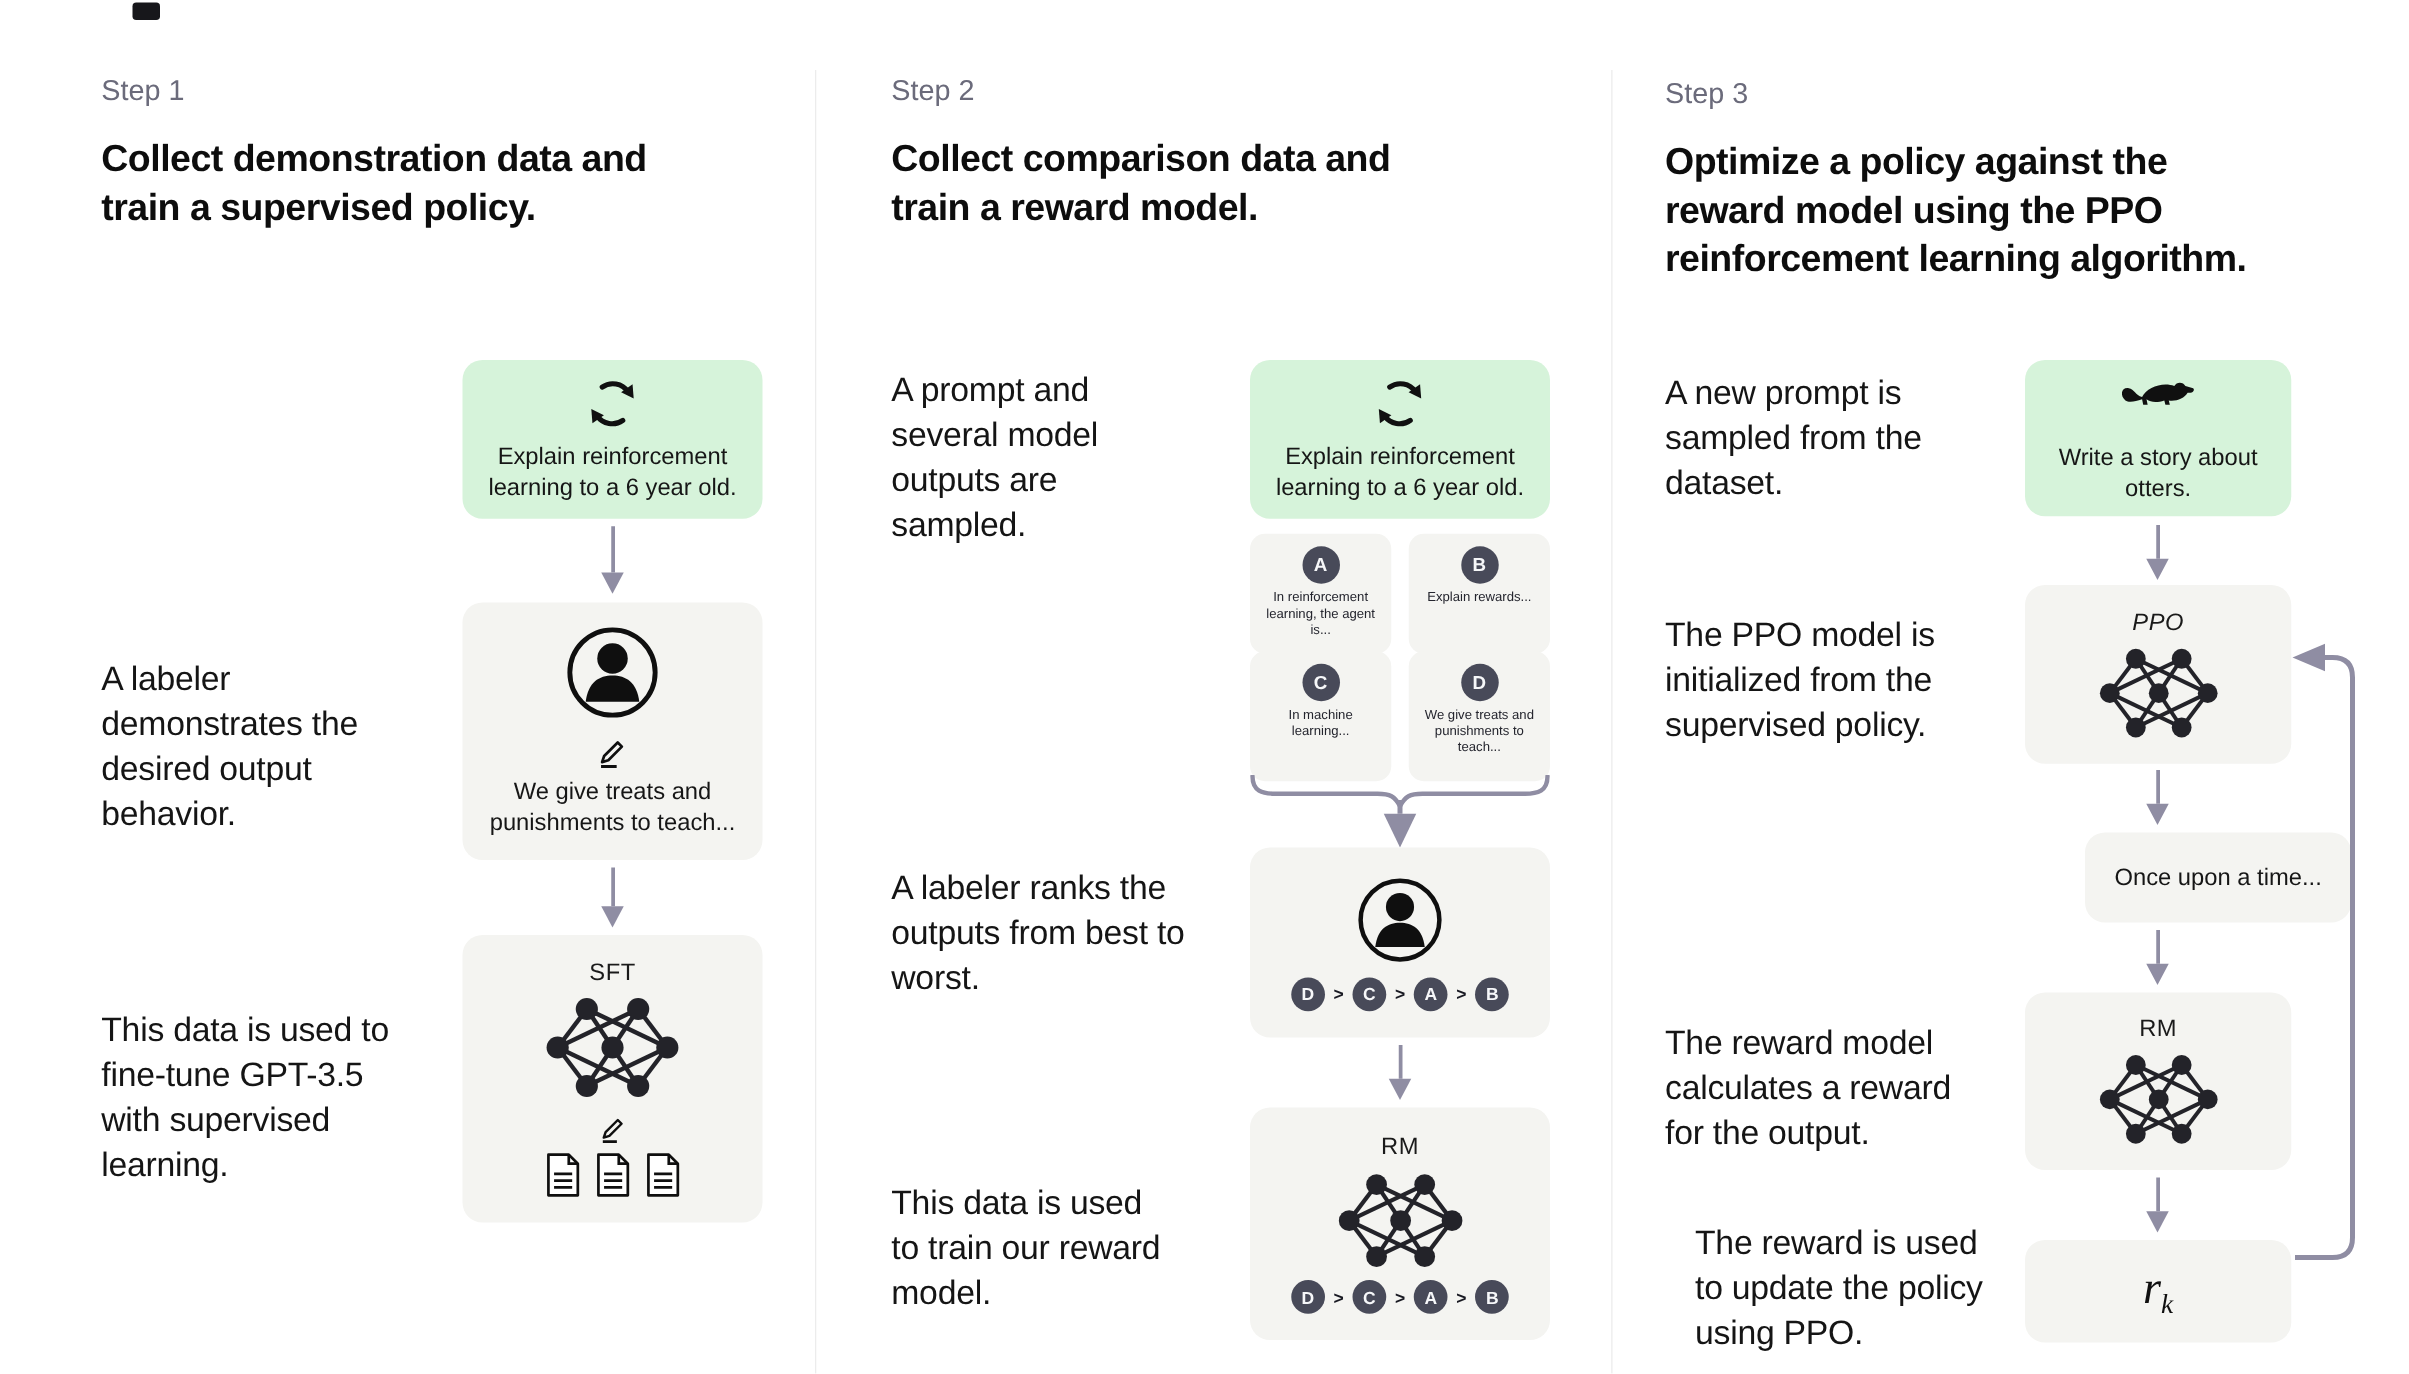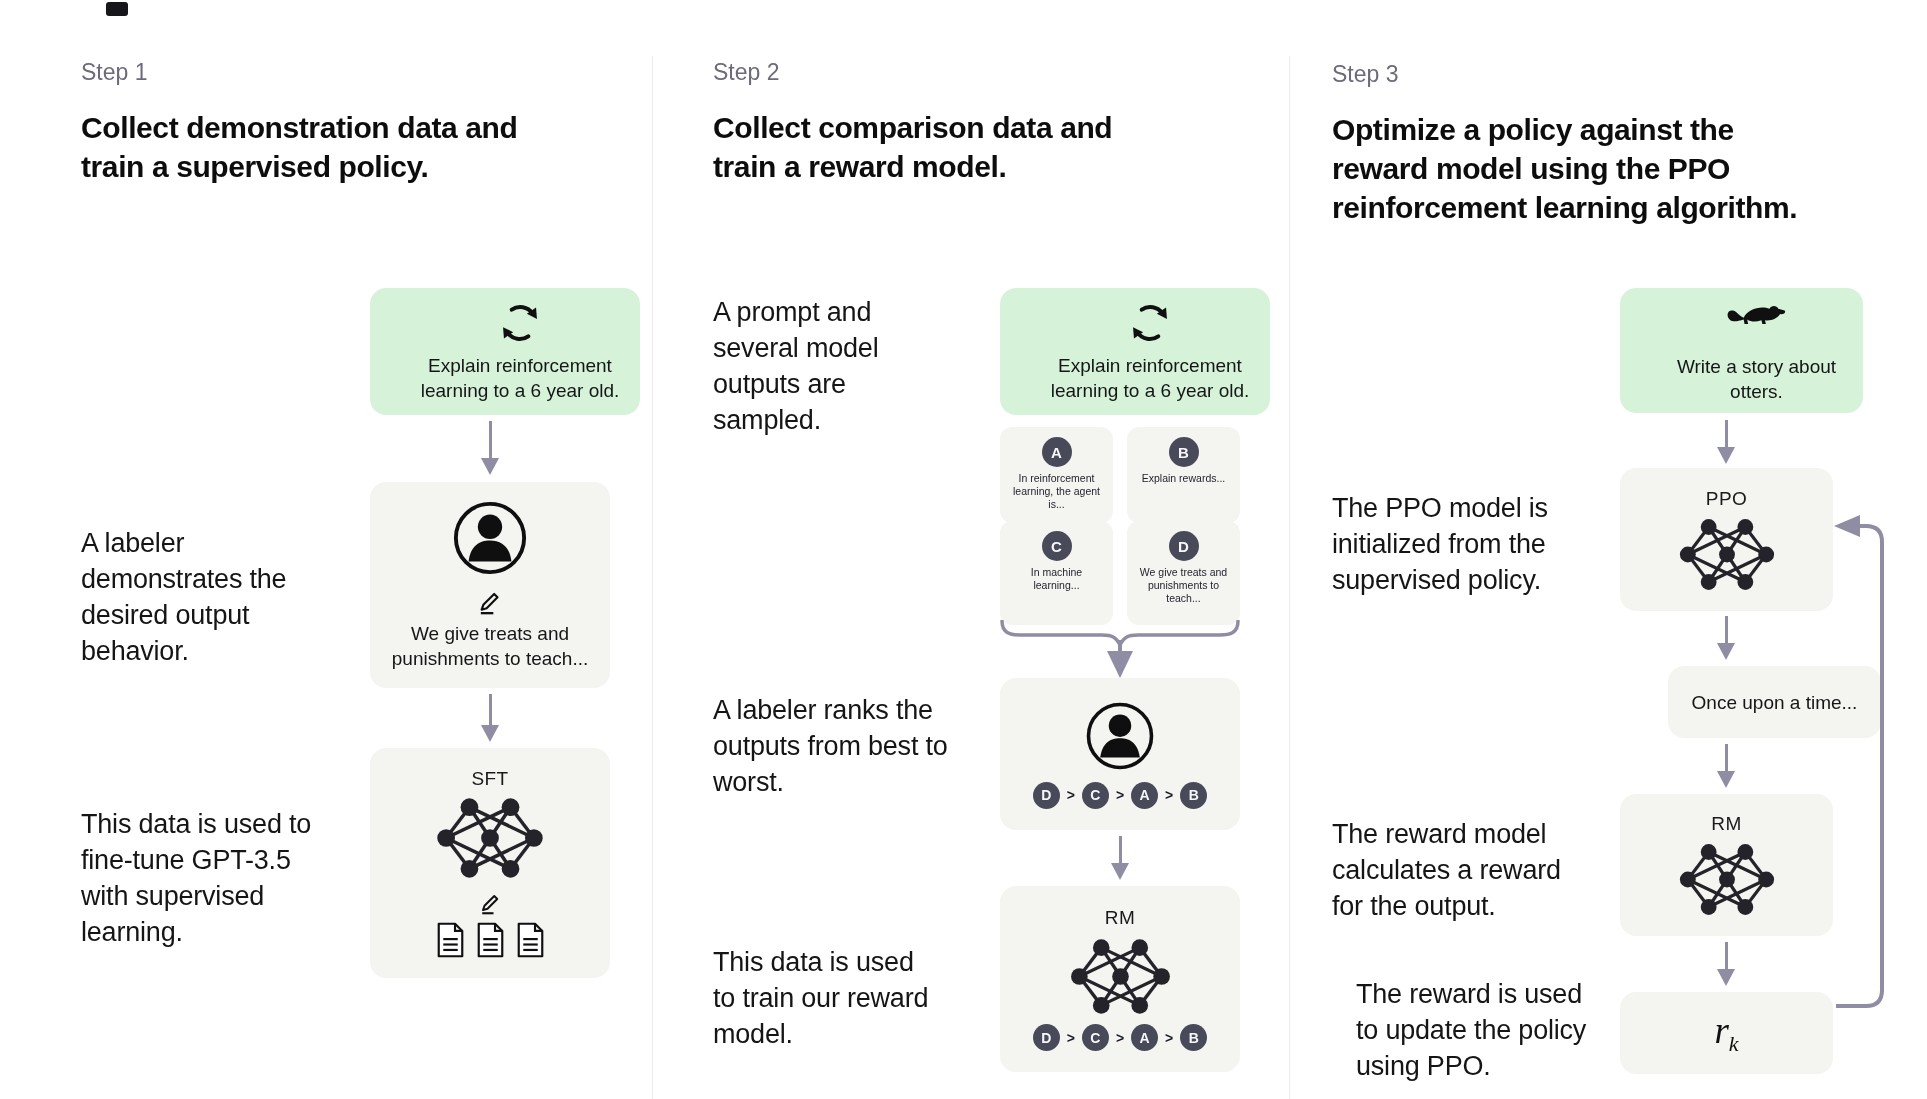--- a/index.html
+++ b/index.html
@@ -6,21 +6,21 @@
   .canvas{position:relative;width:1927px;height:1099px;background:#ffffff;overflow:hidden;
           font-family:"Liberation Sans",sans-serif;color:var(--text,#141414);}
   .divider{position:absolute;top:56px;bottom:0;width:1px;background:var(--divider,#ececec);}
   .crop-mark{position:absolute;left:106px;top:2px;width:22px;height:14px;background:#17171b;border-radius:3px;}
   .step-label{position:absolute;font-size:23px;line-height:28px;color:var(--steplabel,#6b6b7b);}
   .step-title{position:absolute;margin:0;font-size:30px;font-weight:700;line-height:39px;
               letter-spacing:-0.4px;color:#0d0d0d;}
   .caption{position:absolute;margin:0;font-size:27px;line-height:36px;letter-spacing:-0.2px;color:#151515;}
   .box{position:absolute;border-radius:16px;display:flex;flex-direction:column;align-items:center;
        justify-content:center;text-align:center;}
-  .box.green{background:var(--green,#d6f3da);padding-left:30px;}
+  .box.green{background:var(--green,#d6f3da);}
   .box.gray{background:var(--gray,#f4f4f1);}
   .box-text{font-size:19px;line-height:25px;color:#161616;max-width:214px;}
   .model-label{font-size:19px;letter-spacing:0.4px;color:#1a1a1a;}
   .arrow-down{position:absolute;width:18px;display:flex;flex-direction:column;align-items:center;}
   .arrow-down .stem{width:3px;flex:1;background:var(--purple,#8f8da3);}
   .arrow-down .head{width:0;height:0;border-left:9px solid transparent;border-right:9px solid transparent;
                     border-top:17px solid var(--purple,#8f8da3);}
   .arrow-down.big{width:28px;}
   .arrow-down.big .stem{width:3.5px;}
   .arrow-down.big .head{border-left-width:13px;border-right-width:13px;border-top-width:27px;}
@@ -241,37 +241,38 @@
       <div class="badge">C</div>
       <span class="rank-sep">&gt;</span>
       <div class="badge">A</div>
       <span class="rank-sep">&gt;</span>
       <div class="badge">B</div>
     </div>
   </div>
 
   <div class="step-label" style="left:1332px;top:60px;text-align:center;">Step 3</div>
   <h2 class="step-title" style="left:1332px;top:110px;width:488px;">Optimize a policy against the reward model using the PPO reinforcement learning algorithm.</h2>
+  <p class="caption" style="left:1332px;top:296px;width:230px;">A new prompt is sampled from the dataset.</p>
   <p class="caption" style="left:1332px;top:490px;width:252px;">The PPO model is initialized from the supervised policy.</p>
   <p class="caption" style="left:1332px;top:816px;width:252px;">The reward model calculates a reward for the output.</p>
   <p class="caption" style="left:1356px;top:976px;width:242px;">The reward is used to update the policy using PPO.</p>
 
   <div class="box green" style="left:1620px;top:288px;width:213px;height:125px;gap:22px;">
     <svg width="64" height="34" viewBox="0 0 72 38">
       <path d="M6,25 C1,21 2,13 9,14 C14,15 15,20 21,22 C25,13 40,8 50,12 C52,8 58,8 60,12 L67,14 C69,16 66,19 62,18 C59,23 52,26 45,25 L46,29 L42,29 L41,25 C35,27 29,27 25,24 L26,29 L22,29 L21,24 C15,26 9,27 6,25 Z" fill="#101010"></path>
     </svg>
     <div class="box-text">Write a story about otters.</div>
   </div>
 
   <div class="arrow-down" style="left:1717px;top:420px;height:44px;">
     <div class="stem"></div>
       <div class="head"></div>
   </div>
 
-  <div class="box gray" style="left:1620px;top:468px;width:213px;height:143px;gap:7px;">
+  <div class="box gray" style="left:1620px;top:468px;width:213px;height:143px;gap:7px;font-style:italic;">
     <div class="model-label">PPO</div>
     <svg width="100" height="75" viewBox="0 0 120 90">
       <g stroke="#232329" stroke-width="3.8">
         <line x1="38" y1="12" x2="13" y2="45"></line>
           <line x1="38" y1="12" x2="60" y2="45"></line>
           <line x1="38" y1="12" x2="107" y2="45"></line>
         <line x1="82" y1="12" x2="13" y2="45"></line>
           <line x1="82" y1="12" x2="60" y2="45"></line>
           <line x1="82" y1="12" x2="107" y2="45"></line>
         <line x1="13" y1="45" x2="38" y2="78"></line>

